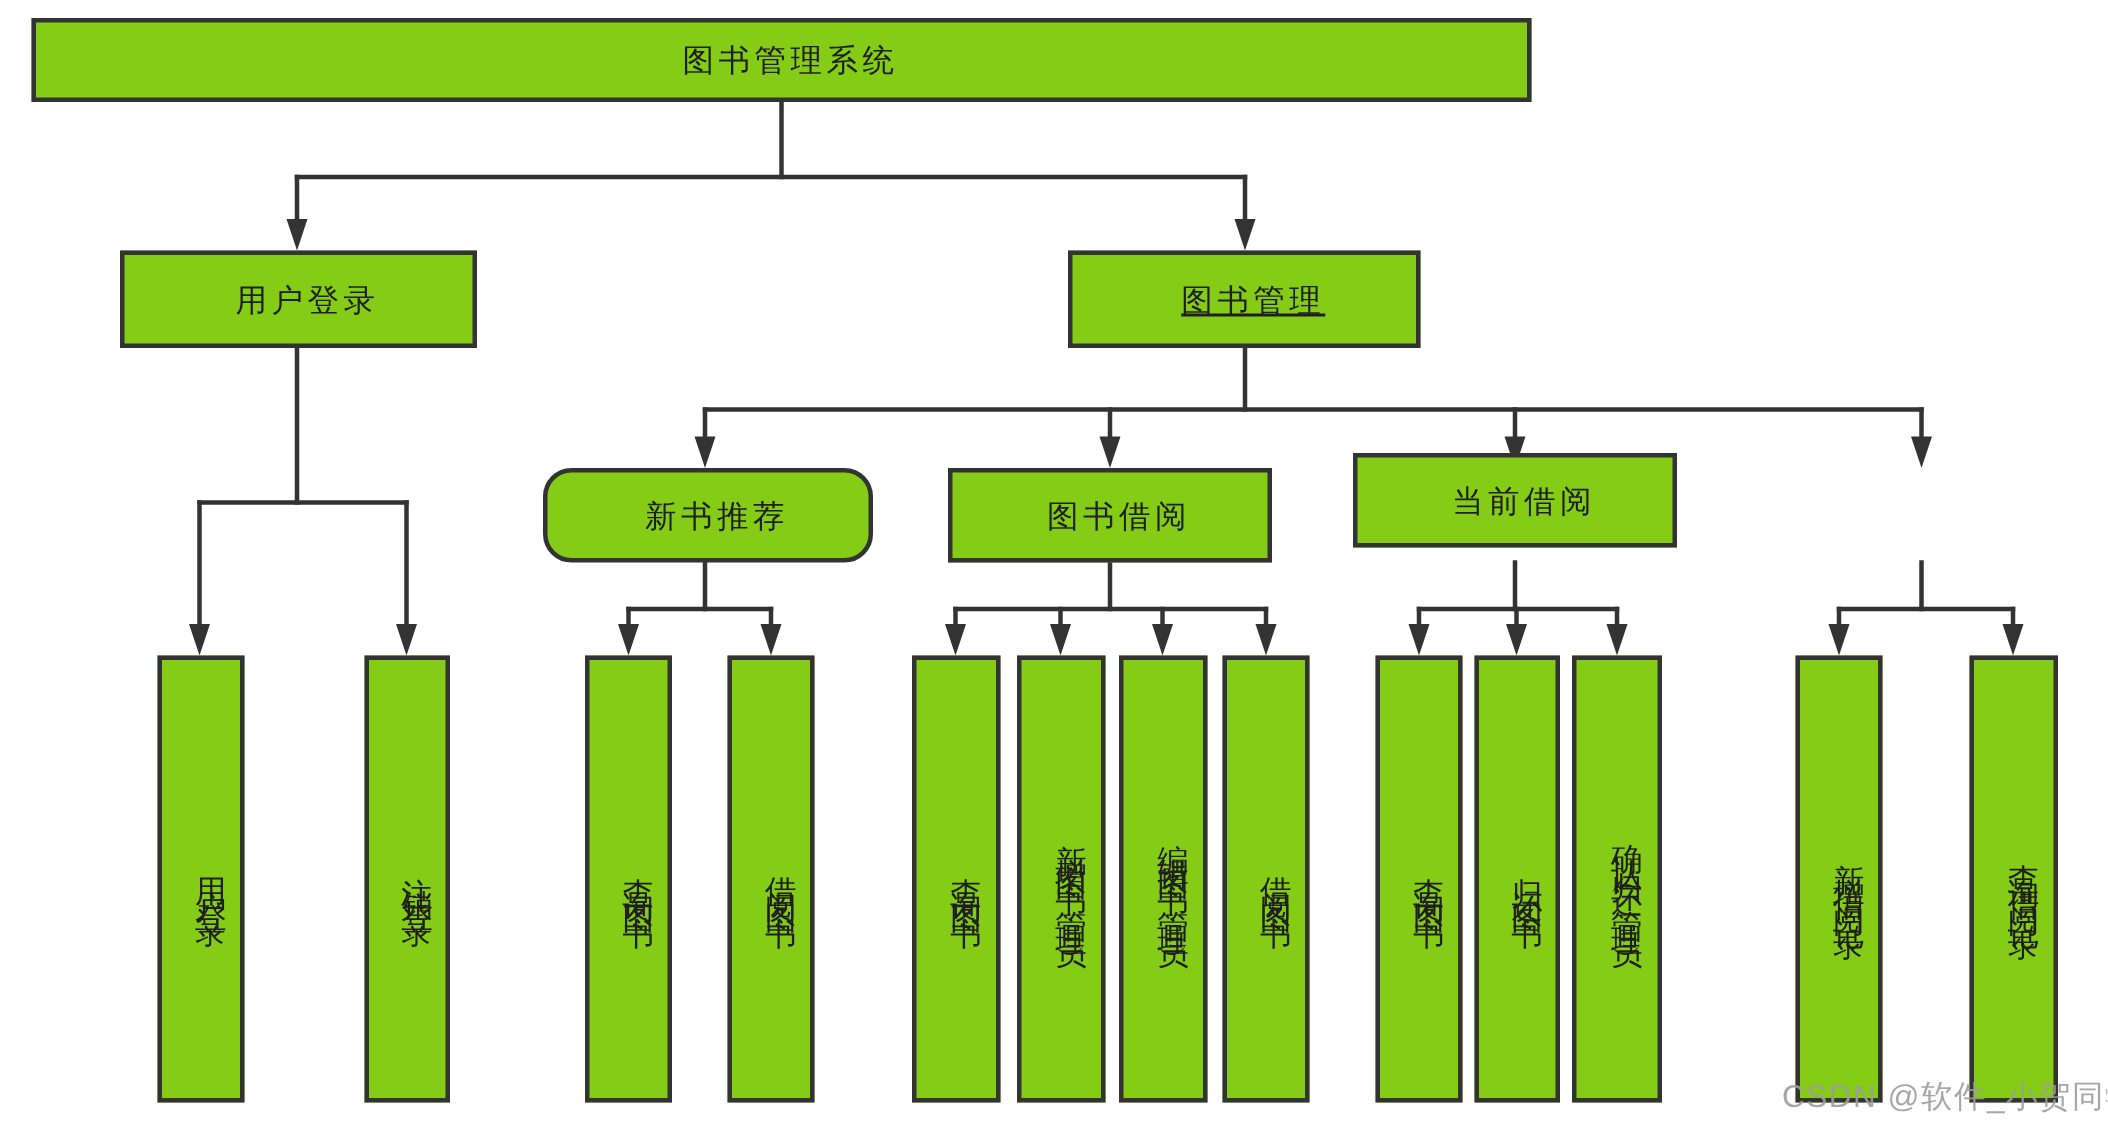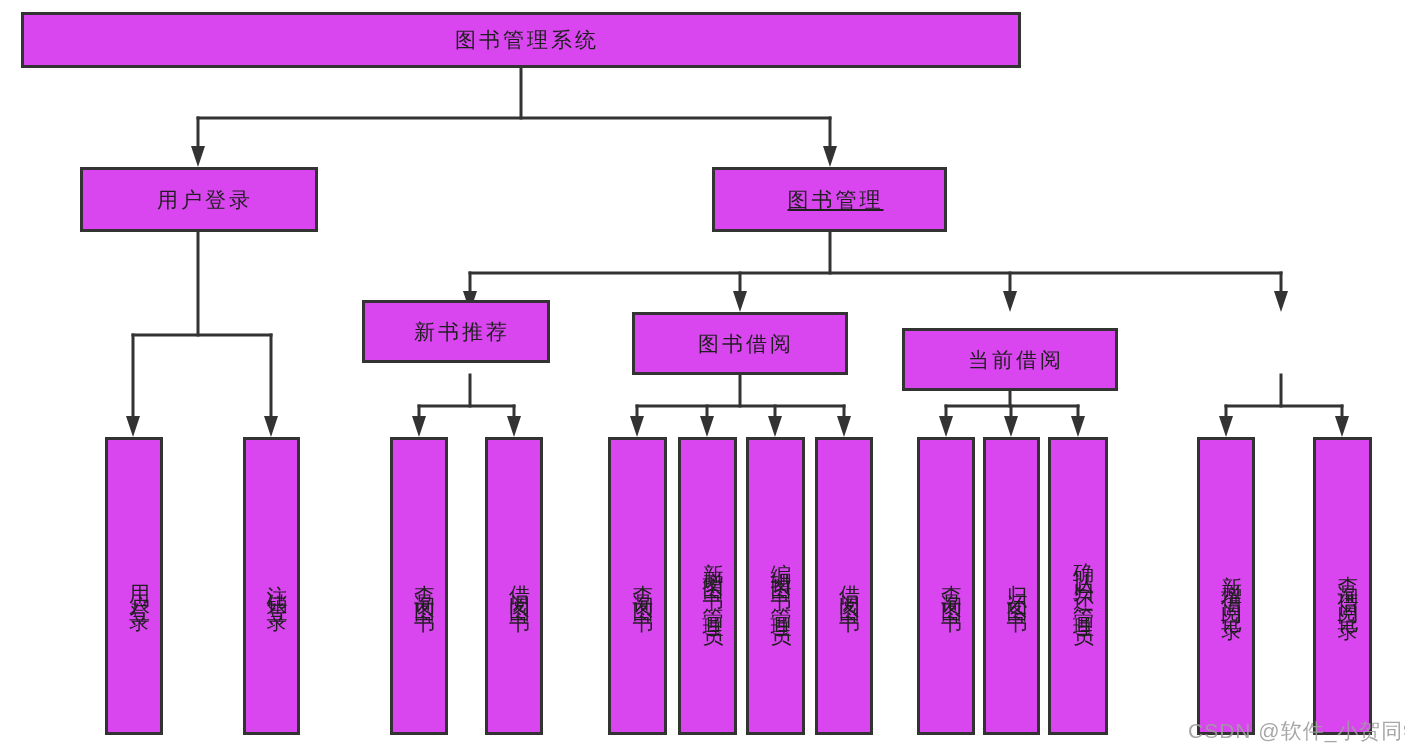--- a/index.html
+++ b/index.html
@@ -32,21 +32,21 @@
     stroke-linecap: square;
   }
   svg.connectors polygon.arrow {
     fill: var(--line);
     stroke: none;
   }
 
   .box {
     position: absolute;
     border: 3px solid var(--line);
-    background: #d946ef;
+    background: #84cc16;
     color: var(--text);
     display: flex;
     align-items: center;
     justify-content: center;
     font-size: 21px;
     letter-spacing: 3px;
     text-align: center;
     white-space: nowrap;
     padding-left: 12px;
   }
@@ -58,23 +58,23 @@
     letter-spacing: 9px;
     white-space: normal;
     line-height: 1;
   }
 
   
   .b-root        { left: 21px;   top: 12px;  width: 1000px; height: 56px; }
   .b-user-login  { left: 80px;   top: 167px; width: 238px;  height: 65px; }
   .b-book-mgmt   { left: 712px;  top: 167px; width: 235px;  height: 65px; text-decoration: underline; }
 
-  .b-new-book    { left: 362px;  top: 300px; width: 188px;  height: 63px; }
+  .b-new-book    { left: 362px;  top: 312px; width: 220px;  height: 63px; border-radius: 19px; }
   .b-book-borrow { left: 632px;  top: 312px; width: 216px;  height: 63px; }
-  .b-cur-borrow  { left: 902px;  top: 328px; width: 216px;  height: 63px; }
+  .b-cur-borrow  { left: 902px;  top: 302px; width: 216px;  height: 63px; }
   .b-records     { left: 1173px; top: 312px; width: 217px;  height: 63px; }
 
   .leaf          { top: 437px; height: 298px; }
   .l-login       { left: 105px;  width: 58px; }
   .l-logout      { left: 243px;  width: 57px; }
   .l-nb-query    { left: 390px;  width: 58px; }
   .l-nb-borrow   { left: 485px;  width: 58px; }
   .l-bb-query    { left: 608px;  width: 59px; }
   .l-bb-add      { left: 678px;  width: 59px; }
   .l-bb-edit     { left: 746px;  width: 59px; }

